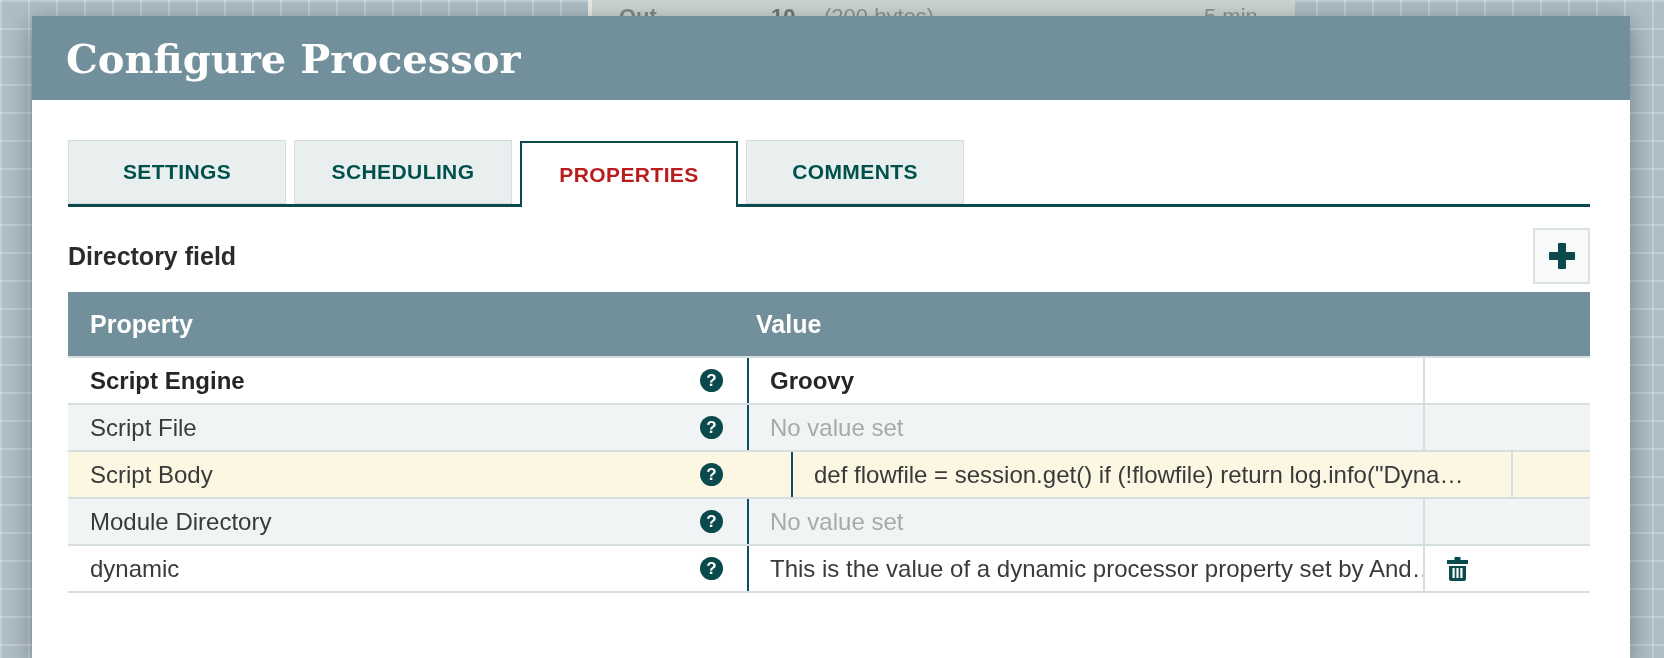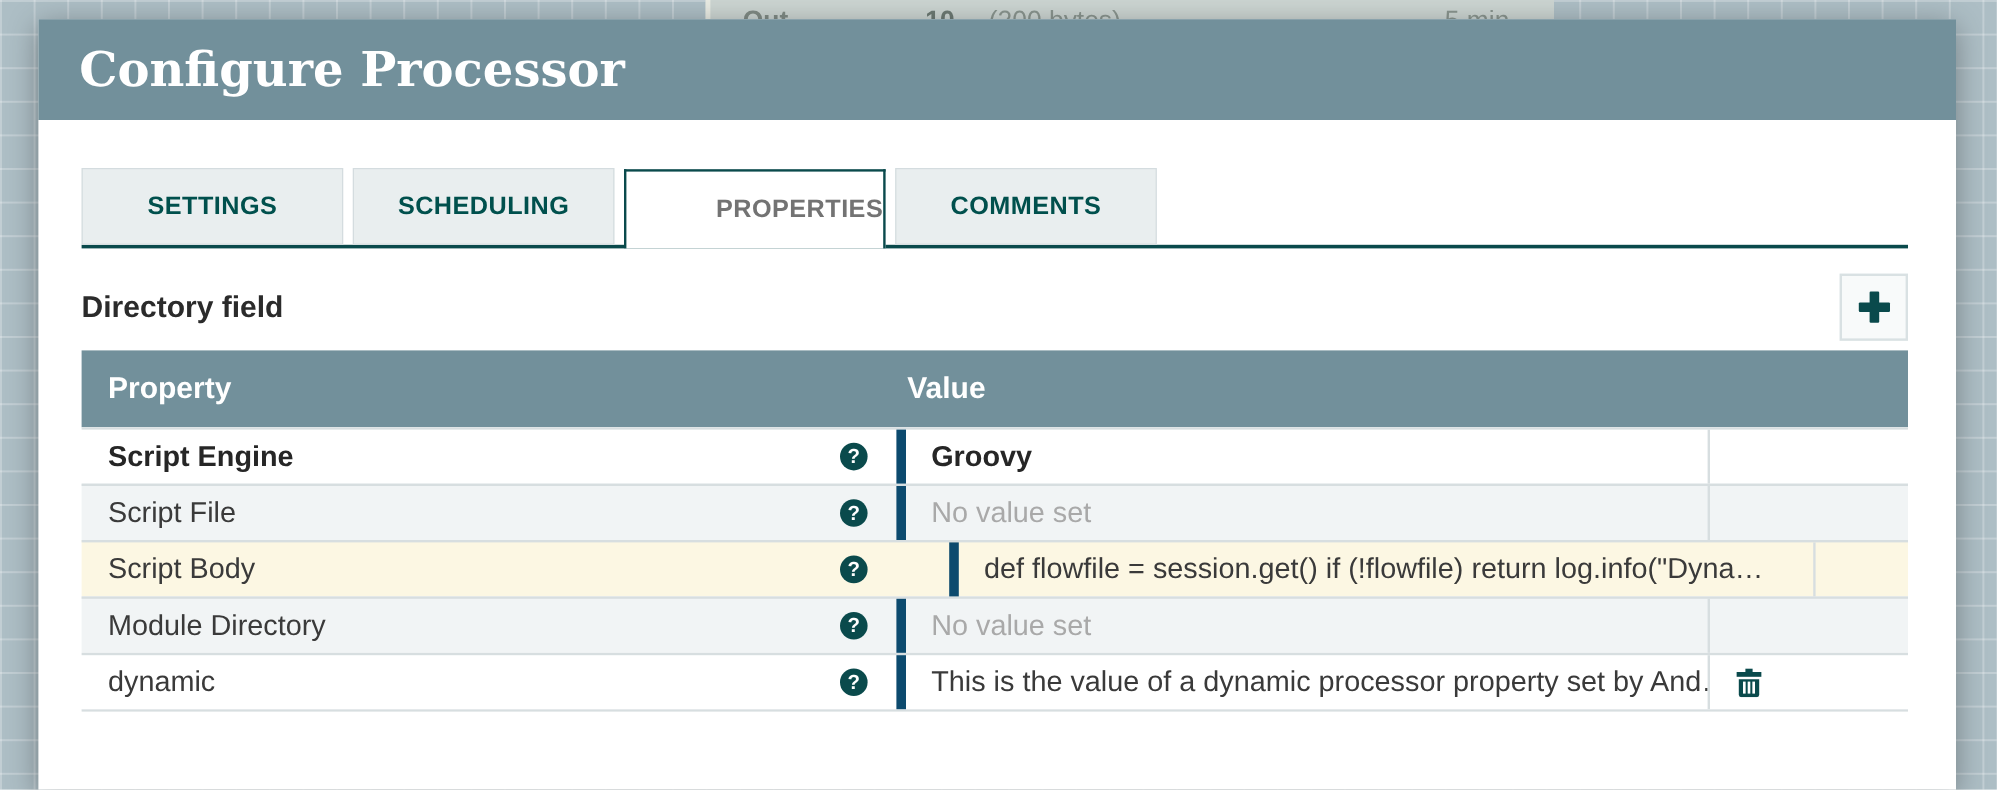--- a/index.html
+++ b/index.html
@@ -42,21 +42,21 @@
     border-bottom:3px solid #0a4a4c; height:66px;
   }
   .tab {
     width:218px; height:64px; margin-right:8px; display:flex;
     align-items:center; justify-content:center; cursor:pointer;
     background:#e9eeef; border:1px solid #d4dcdf;
     font-size:21px; font-weight:bold; letter-spacing:.4px; color:#00504d;
   }
   .tab.active {
     height:66px; margin-bottom:-3px; background:#ffffff;
-    border:2px solid #0a4a4c; border-bottom:none; color:#737373; z-index:2;justify-content:flex-end;
+    border:2px solid #0a4a4c; border-bottom:none; color:#b91c1c; z-index:2;
   }
 
   
   .table-toolbar {
     margin-top:21px; height:56px; display:flex;
     align-items:center; justify-content:space-between;
   }
   .required-label { font-size:25px; font-weight:bold; color:#2b2b2b; }
   .add-btn {
     width:57px; height:56px; background:#f8fafa; border:2px solid #d9e1e3;
@@ -78,21 +78,21 @@
     width:679px; display:flex; align-items:center;
     padding-left:22px; padding-right:24px; font-size:24px; color:#3a3a3a;
   }
   .td-name .nm { flex:1 1 auto; }
   .help-icon {
     flex:0 0 auto; width:23px; height:23px; border-radius:50%;
     background:#0a4a4c; color:#ffffff; font-size:17px; font-weight:bold;
     display:flex; align-items:center; justify-content:center; cursor:pointer;
   }
   .td-value {
-    width:676px; border-left:8px solid #0c4a6e; display:flex; align-items:center;
+    width:676px; border-left:2px solid #0c4a6e; display:flex; align-items:center;
     padding:0 14px 0 21px; font-size:24px; color:#3a3a3a;
     white-space:nowrap; overflow:hidden; cursor:pointer;
   }
   .td-action {
     flex:1 1 auto; border-left:2px solid #d7dee0; display:flex;
     align-items:center; padding-left:22px;
   }
   .req .nm, .req .td-value, .trow.req { font-weight:bold; color:#262626; }
   .trow.req .td-value { color:#262626; }
   .novalue { color:#a9a9a9 !important; font-weight:normal !important; }

